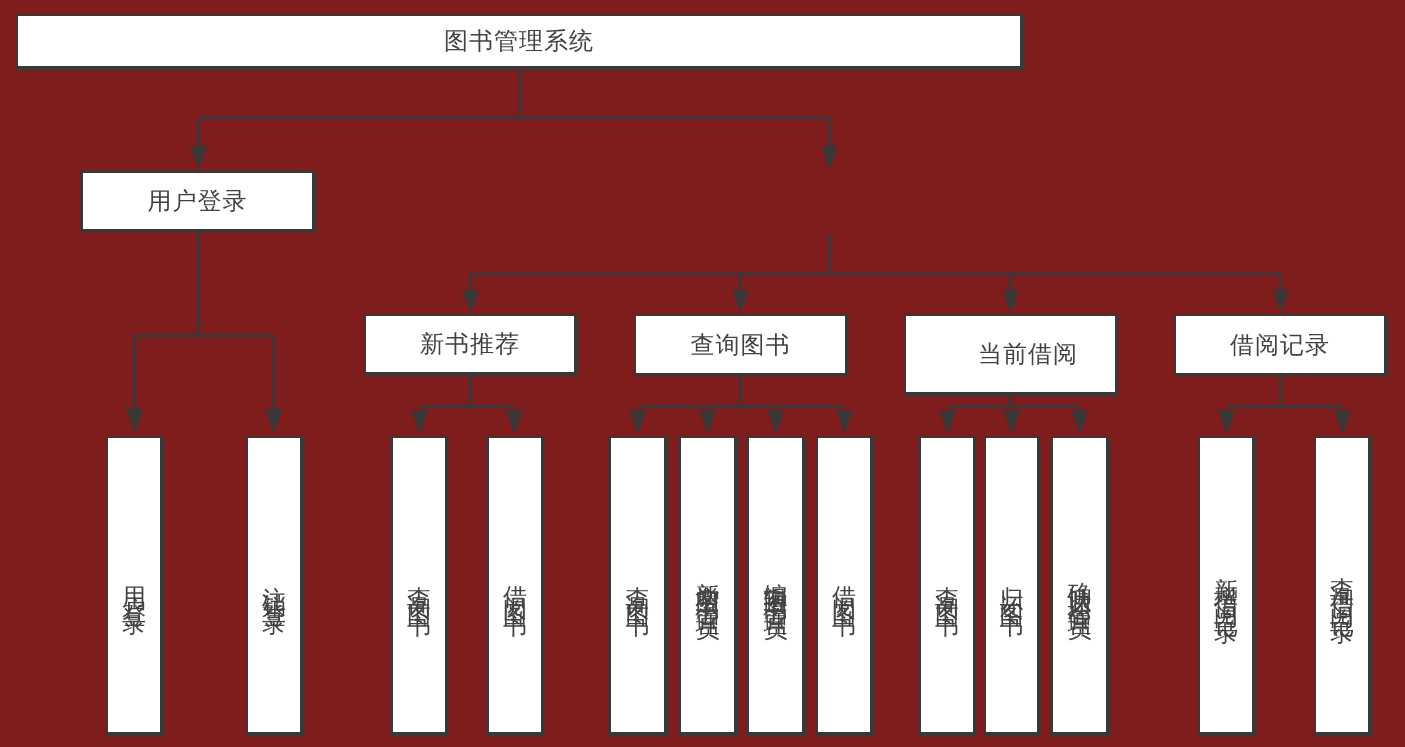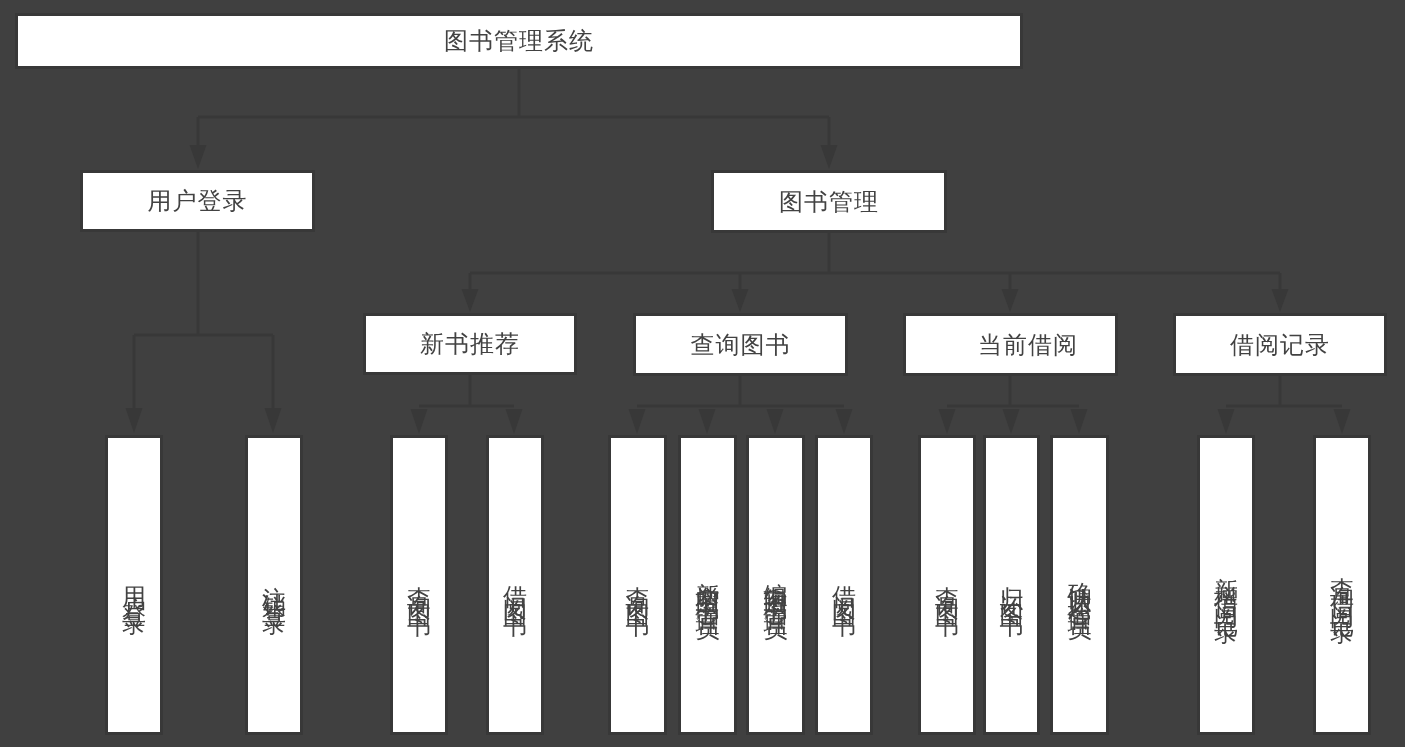--- a/index.html
+++ b/index.html
@@ -1,17 +1,17 @@
 <!DOCTYPE html>
 <html><head>
 <meta charset="utf-8">
 <style>
   html, body { margin:0; padding:0; background:#ffffff; }
   .canvas {
-    position:relative; width:1405px; height:747px; background:#404040;
+    position:relative; width:1405px; height:747px; background:#7f1d1d;
     font-family:"Liberation Sans", sans-serif; overflow:hidden;
   }
   .wires { position:absolute; left:0; top:0; width:1405px; height:747px; }
   .box {
     position:absolute; box-sizing:border-box; background:#ffffff;
     border:3px solid #383838; display:flex; align-items:center; justify-content:center;
     color:#424242; font-size:24px; letter-spacing:1px; z-index:2;
   }
   .vlabel {
     writing-mode:vertical-rl; text-orientation:mixed;
@@ -90,31 +90,28 @@
     </g>
   </svg>
 
   <div class="box" style="left:15px; top:13px; width:1008px; height:56px;">
     <span>图书管理系统</span>
   </div>
 
   <div class="box" style="left:80px; top:170px; width:235px; height:62px;">
     <span>用户登录</span>
   </div>
-  <div class="box" style="left:711px; top:170px; width:236px; height:63px;">
-    <span>图书管理</span>
-  </div>
 
   <div class="box" style="left:363px; top:313px; width:214px; height:62px;">
     <span>新书推荐</span>
   </div>
   <div class="box" style="left:633px; top:313px; width:215px; height:63px;">
     <span>查询图书</span>
   </div>
-  <div class="box" style="left:903px; top:313px; width:215px; height:63px;padding-left:35px;">
+  <div class="box" style="left:903px; top:313px; width:215px; height:82px;padding-left:35px;">
     <span>当前借阅</span>
   </div>
   <div class="box" style="left:1173px; top:313px; width:214px; height:63px;">
     <span>借阅记录</span>
   </div>
 
   <div class="box" style="left:105px; top:435px; width:58px; height:300px;">
     <span class="vlabel">用户登录</span>
   </div>
   <div class="box" style="left:245px; top:435px; width:58px; height:300px;">

